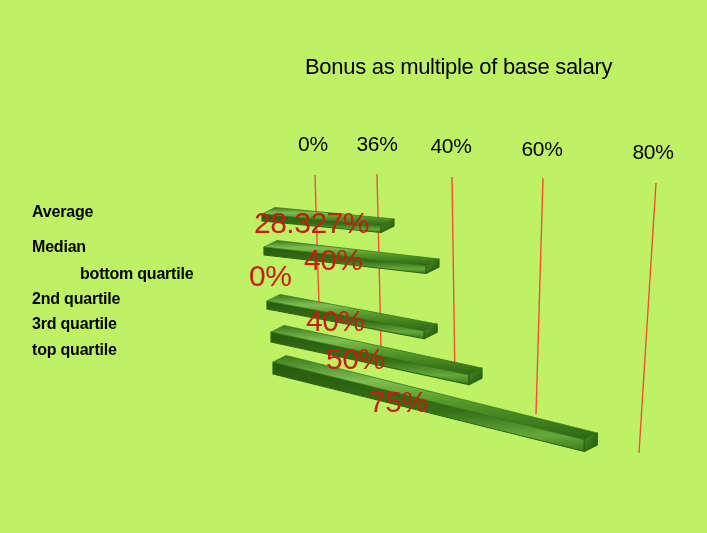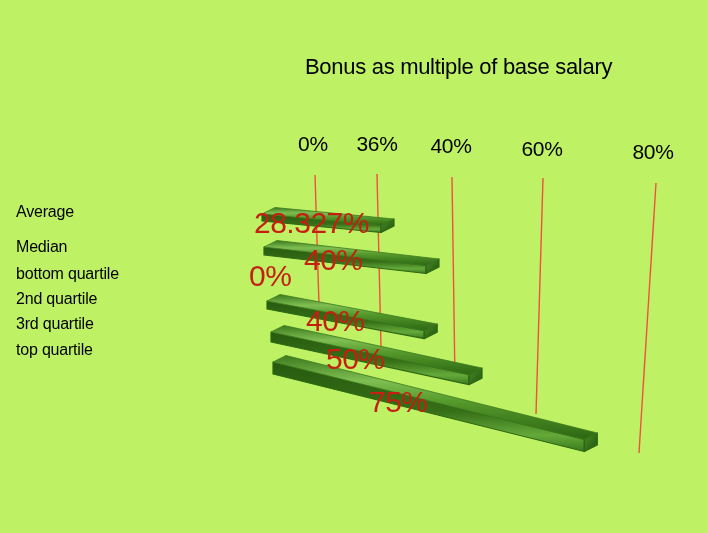--- a/index.html
+++ b/index.html
@@ -15,22 +15,22 @@
   }
   .x-axis-label{
     position:absolute;left:310px;top:461px;
     font-size:22px;letter-spacing:-0.3px;color:#000;white-space:nowrap;
   }
   .tick-label{
     position:absolute;transform:translateX(-50%);
     font-size:21px;letter-spacing:-0.3px;color:#000;white-space:nowrap;line-height:1;
   }
   .cat-label{
-    position:absolute;left:16px;
-    font-size:16px;font-weight:normal;letter-spacing:-0.2px;color:#000;white-space:nowrap;line-height:1;
+    position:absolute;left:32px;
+    font-size:16px;font-weight:bold;letter-spacing:-0.2px;color:#000;white-space:nowrap;line-height:1;
   }
   .val-label{
     position:absolute;
     font-size:30px;letter-spacing:-0.5px;white-space:nowrap;line-height:1;text-align:center;
   }
   svg.plot{position:absolute;left:0;top:0;}
 </style>
 </head>
 <body>
 
@@ -96,21 +96,21 @@
   <div id="ticks">
       <div class="tick-label" style="left: 313px; top: 133px;">0%</div>
       <div class="tick-label" style="left: 377px; top: 133px;">36%</div>
       <div class="tick-label" style="left: 451px; top: 135px;">40%</div>
       <div class="tick-label" style="left: 542px; top: 138px;">60%</div>
       <div class="tick-label" style="left: 653px; top: 141px;">80%</div>
     </div>
   <div id="cats">
       <div class="cat-label" style="top: 204px;">Average</div>
       <div class="cat-label" style="top: 239px;">Median</div>
-      <div class="cat-label" style="top: 266px;">bottom quartile</div>
+      <div class="cat-label" style="top: 266px; margin-left: 48px;">bottom quartile</div>
       <div class="cat-label" style="top: 291px;">2nd quartile</div>
       <div class="cat-label" style="top: 316px;">3rd quartile</div>
       <div class="cat-label" style="top: 342px;">top quartile</div>
     </div>
   <div id="vals">
       <div class="val-label" style="left: 254px; top: 208px; color: rgb(196, 31, 16);">28.327%</div>
       <div class="val-label" style="left: 304px; top: 245px; color: rgb(196, 31, 16);">40%</div>
       <div class="val-label" style="left: 249px; top: 261px; color: rgb(196, 31, 16);">0%</div>
       <div class="val-label" style="left: 306px; top: 306px; color: rgb(196, 31, 16);">40%</div>
       <div class="val-label" style="left: 326px; top: 344px; color: rgb(196, 31, 16);">50%</div>

